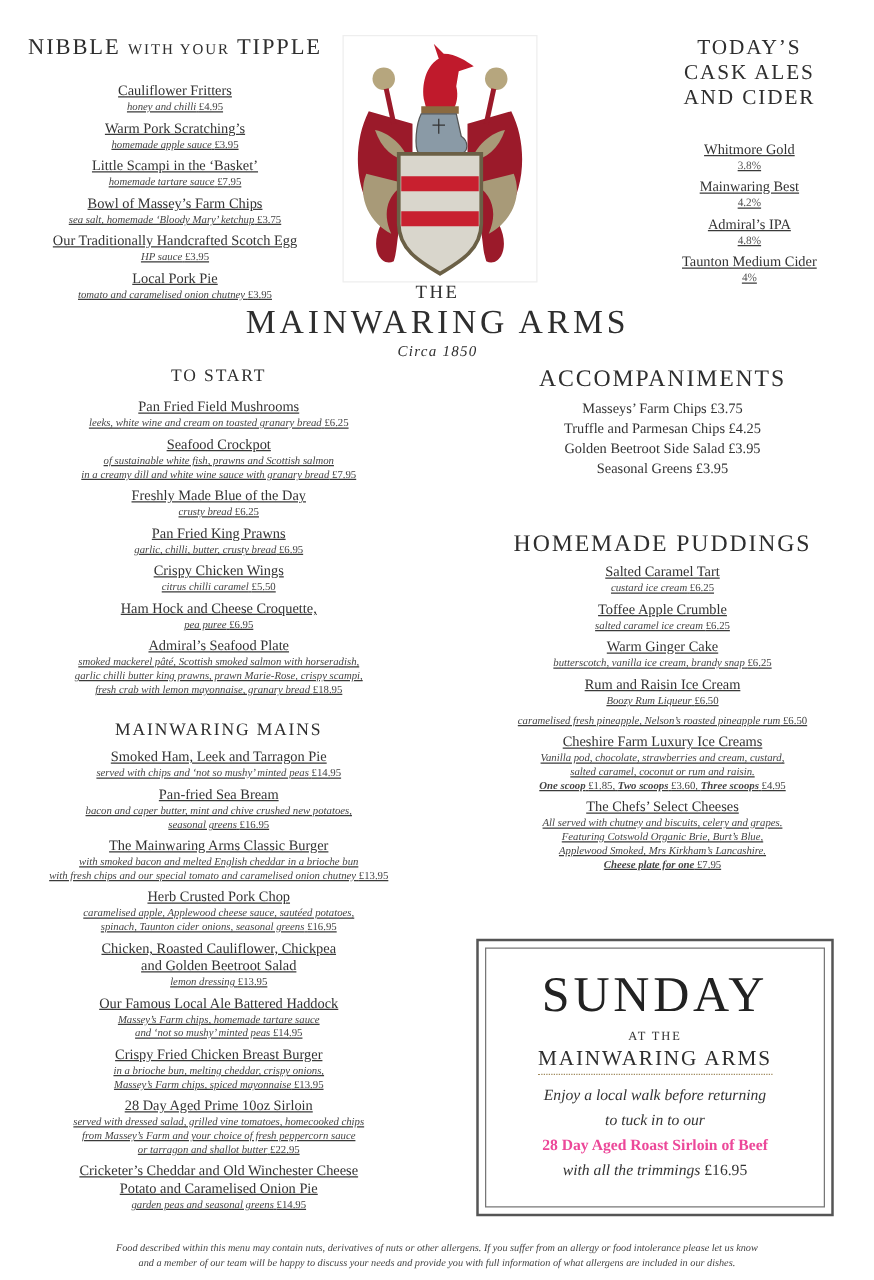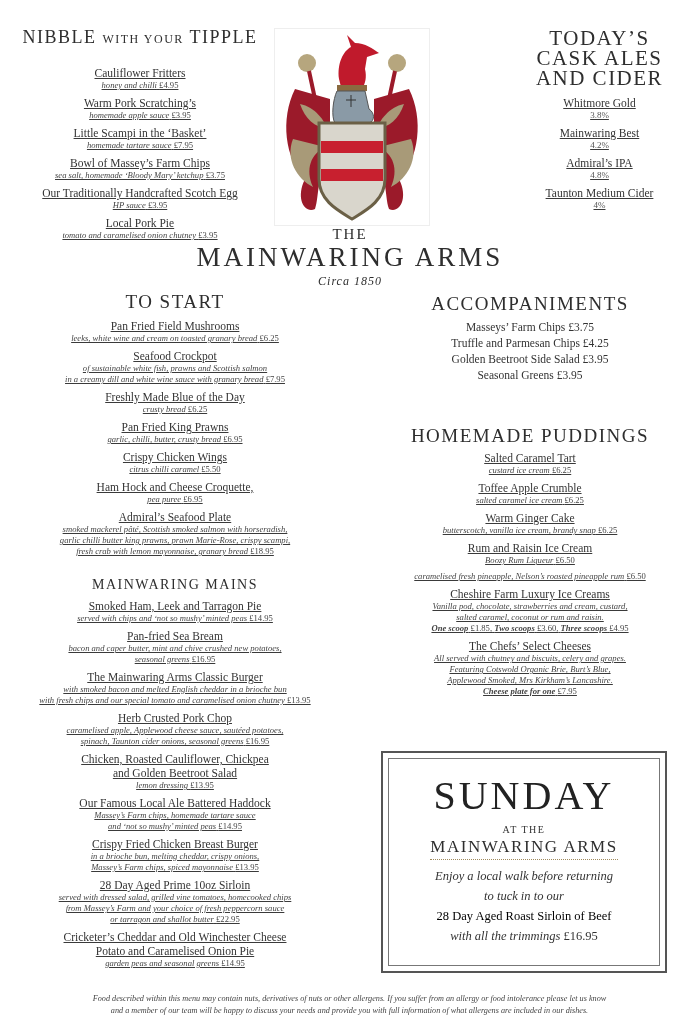--- a/index.html
+++ b/index.html
@@ -78,21 +78,21 @@
     <line x1="76" y1="66" x2="76" y2="78" stroke="#333" stroke-width="1"></line>
     <line x1="71" y1="71" x2="81" y2="71" stroke="#333" stroke-width="1"></line>
 
     <path d="M44 94 L 110 94 L 110 150 C 110 172, 90 182, 77 190 C 64 182, 44 172, 44 150 Z" fill="#d9d6cc" stroke="#6b6046" stroke-width="3"></path>
     <rect x="46" y="112" width="62" height="12" fill="#c8202f"></rect>
     <rect x="46" y="140" width="62" height="12" fill="#c8202f"></rect>
   </svg>
 </div>
 
 <div class="abs center" style="left:500px; top:28px; width:199px;">
-  <h2 class="sec-title" style="font-size:21px; line-height:20px; margin-bottom:8px;">
+  <h2 class="sec-title" style="font-size:17px; line-height:20px; margin-bottom:25px;">
     <span>TODAY’S</span><br>
     <span>CASK ALES</span><br>
     <span>AND CIDER</span>
   </h2>
   <div id="ales-list">
       <div class="item ale">
         <span class="name">Whitmore Gold</span>
         <span class="abv">3.8%</span>
       </div>
       <div class="item ale">
@@ -110,21 +110,21 @@
     </div>
 </div>
 
 <div class="abs center" style="left:150px; top:226px; width:400px;">
   <div style="font-size:15px; letter-spacing:2px; line-height:16px; color:#2e2e2e;">THE</div>
   <div style="font-size:27px; letter-spacing:3px; line-height:30px; color:#2e2e2e;">MAINWARING ARMS</div>
   <div style="font-size:12px; font-style:italic; letter-spacing:1px; line-height:18px; color:#2e2e2e;">Circa 1850</div>
 </div>
 
 <div class="abs center" style="left:0; top:291px; width:350px;">
-  <h2 class="sec-title" style="font-size:19px; line-height:22px; margin-bottom:6px;">TO START</h2>
+  <h2 class="sec-title" style="font-size:14px; line-height:22px; margin-bottom:6px;">TO START</h2>
   <div id="starters-list">
       <div class="item">
         <span class="name">Pan Fried Field Mushrooms</span>
         <span class="desc"><span>leeks, white wine and cream on toasted granary bread</span> <span class="price">£6.25</span></span>
       </div>
       <div class="item">
         <span class="name">Seafood Crockpot</span>
         <span class="desc"><span>of sustainable white fish, prawns and Scottish salmon</span></span>
         <span class="desc"><span>in a creamy dill and white wine sauce with granary bread</span> <span class="price">£7.95</span></span>
       </div>
@@ -265,21 +265,21 @@
 </div>
 
 <div class="abs sunday-box" style="left:381px; top:751px; width:282px; height:218px;">
   <div class="sunday-inner"></div>
   <div class="abs center" style="left:0; top:22px; width:282px;">
     <div style="font-size:40px; letter-spacing:3px; line-height:42px; color:#222;">SUNDAY</div>
     <div style="font-size:10px; letter-spacing:1.5px; line-height:14px; margin-top:6px; color:#333;">AT THE</div>
     <div style="font-size:17px; letter-spacing:1.5px; line-height:20px; color:#2e2e2e; display:inline-block; border-bottom:1px dotted #a08a5c; padding-bottom:2px;">MAINWARING ARMS</div>
     <div style="font-size:12.5px; font-style:italic; line-height:20px; margin-top:6px; color:#333;">Enjoy a local walk before returning</div>
     <div style="font-size:12.5px; font-style:italic; line-height:20px; color:#333;">to tuck in to our</div>
-    <div style="font-size:12.5px; font-weight:normal; line-height:20px; color:#000000;">28 Day Aged Roast Sirloin of Beef</div>
+    <div style="font-size:12.5px; font-weight:bold; line-height:20px; color:#ec4899;">28 Day Aged Roast Sirloin of Beef</div>
     <div style="font-size:12.5px; font-style:italic; line-height:20px; color:#333;">
       <span>with all the trimmings</span>
       <span class="price">£16.95</span>
     </div>
   </div>
 </div>
 
 <div class="abs center" style="left:0; top:993px; width:699px; font-size:8.2px; font-style:italic; line-height:12px; color:#444;">
   <div>Food described within this menu may contain nuts, derivatives of nuts or other allergens. If you suffer from an allergy or food intolerance please let us know</div>
   <div>and a member of our team will be happy to discuss your needs and provide you with full information of what allergens are included in our dishes.</div>

